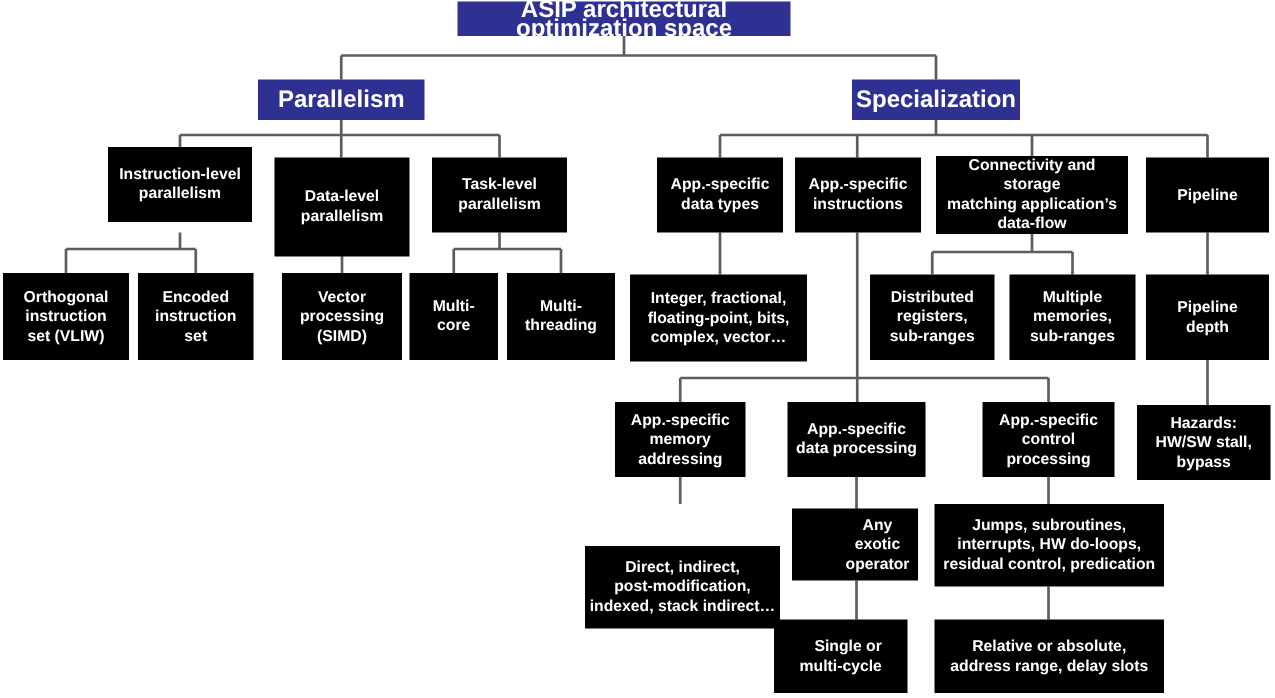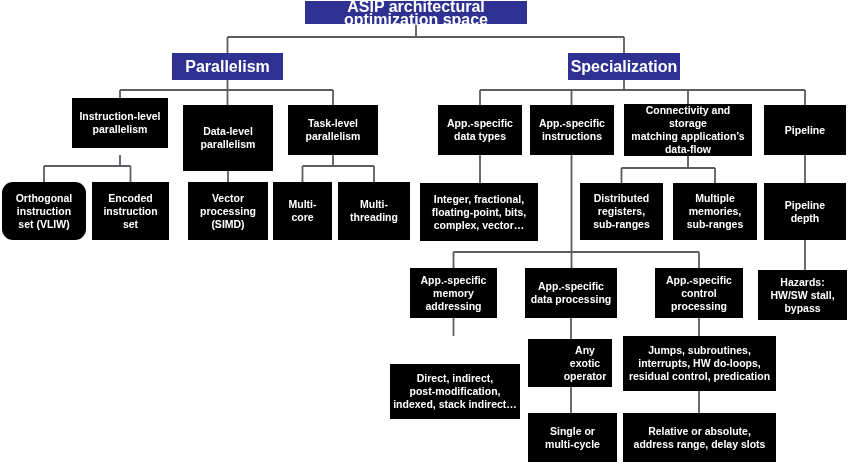--- a/index.html
+++ b/index.html
@@ -71,21 +71,21 @@
 parallelism</div>
   <div class="node" style="left:438px;top:105px;width:84px;height:50px;">App.-specific
 data types</div>
   <div class="node" style="left:530px;top:105px;width:84px;height:50px;">App.-specific
 instructions</div>
   <div class="node" style="left:624px;top:104px;width:128px;height:52px;">Connectivity and storage
 matching application’s
 data-flow</div>
   <div class="node" style="left:764px;top:105px;width:82px;height:50px;">Pipeline</div>
 
-  <div class="node" style="left:2px;top:182px;width:84px;height:58px;border-radius:11px;">Orthogonal
+  <div class="node" style="left:2px;top:182px;width:84px;height:58px;">Orthogonal
 instruction
 set (VLIW)</div>
   <div class="node" style="left:92px;top:182px;width:77px;height:58px;">Encoded
 instruction
 set</div>
   <div class="node" style="left:188px;top:182px;width:80px;height:58px;">Vector
 processing
 (SIMD)</div>
   <div class="node" style="left:273px;top:182px;width:59px;height:58px;">Multi-
 core</div>
@@ -117,18 +117,18 @@
 
   <div class="node" style="left:390px;top:336px;width:130px;height:55px;margin-top:28px;">Direct, indirect,
 post-modification,
 indexed, stack indirect…</div>
   <div class="node" style="left:528px;top:339px;width:84px;height:48px;padding-left:32px;">Any exotic
 operator</div>
   <div class="node" style="left:623px;top:336px;width:153px;height:55px;">Jumps, subroutines,
 interrupts, HW do-loops,
 residual control, predication</div>
 
-  <div class="node" style="left:528px;top:413px;width:89px;height:49px;">Single or
+  <div class="node" style="left:516px;top:413px;width:89px;height:49px;text-align:right;">Single or
 multi-cycle</div>
   <div class="node" style="left:623px;top:413px;width:153px;height:49px;">Relative or absolute,
 address range, delay slots</div>
 
 </div>
 
 </body></html>

